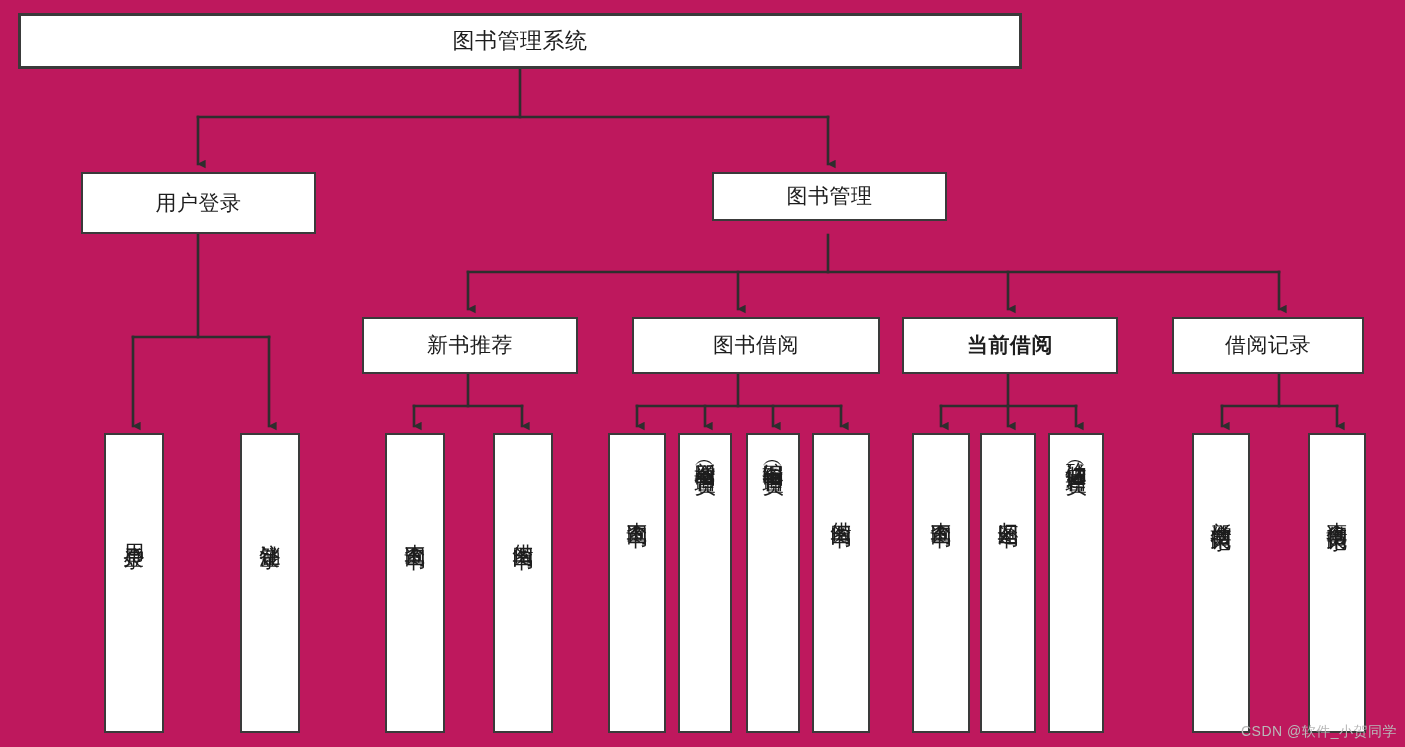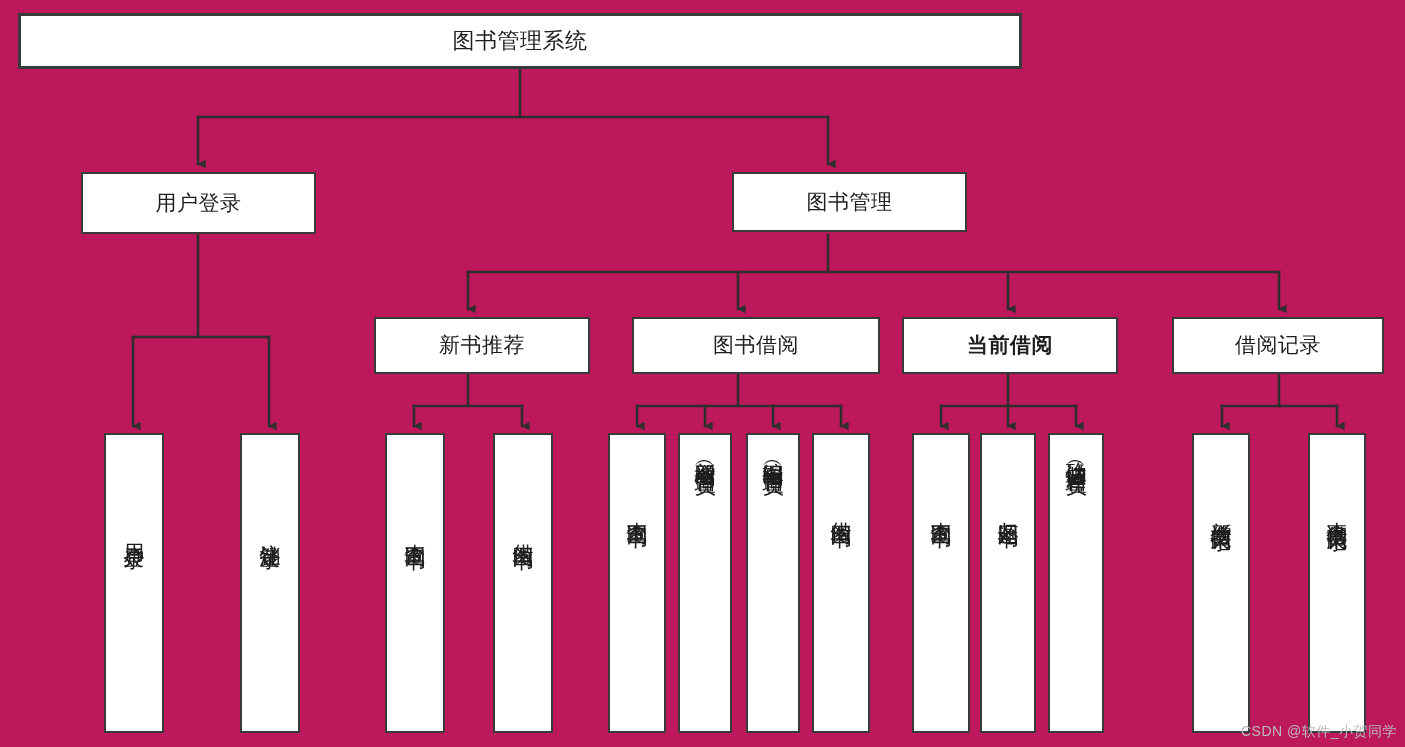--- a/index.html
+++ b/index.html
@@ -141,34 +141,34 @@
     </g>
   </svg>
 
   <div class="node root horiz" style="left:18px; top:13px; width:1004px; height:56px;">
     <span class="node-label">图书管理系统</span>
   </div>
 
   <div class="node horiz" style="left:81px; top:172px; width:235px; height:62px;">
     <span class="node-label">用户登录</span>
   </div>
-  <div class="node horiz" style="left:712px; top:172px; width:235px; height:60px;margin-left:20px;">
+  <div class="node horiz" style="left:712px; top:172px; width:235px; height:49px;">
     <span class="node-label">图书管理</span>
   </div>
 
-  <div class="node horiz" style="left:362px; top:317px; width:216px; height:57px;margin-left:12px;">
+  <div class="node horiz" style="left:362px; top:317px; width:216px; height:57px;">
     <span class="node-label">新书推荐</span>
   </div>
   <div class="node horiz" style="left:632px; top:317px; width:248px; height:57px;">
     <span class="node-label">图书借阅</span>
   </div>
   <div class="node horiz" style="left:902px; top:317px; width:216px; height:57px;font-weight:bold;">
     <span class="node-label">当前借阅</span>
   </div>
-  <div class="node horiz" style="left:1172px; top:317px; width:212px; height:57px;">
+  <div class="node horiz" style="left:1172px; top:317px; width:192px; height:57px;">
     <span class="node-label">借阅记录</span>
   </div>
 
   <div class="node vert mid" style="left:104px; top:433px; width:60px; height:300px;">
     <span class="node-label">用户登录</span>
   </div>
   <div class="node vert mid" style="left:240px; top:433px; width:60px; height:300px;">
     <span class="node-label">注销登录</span>
   </div>
 

